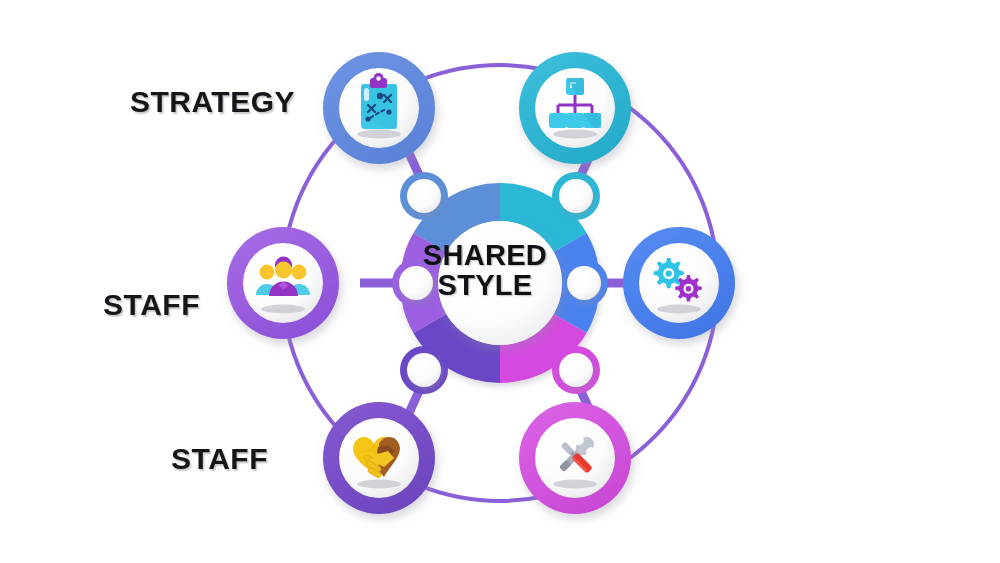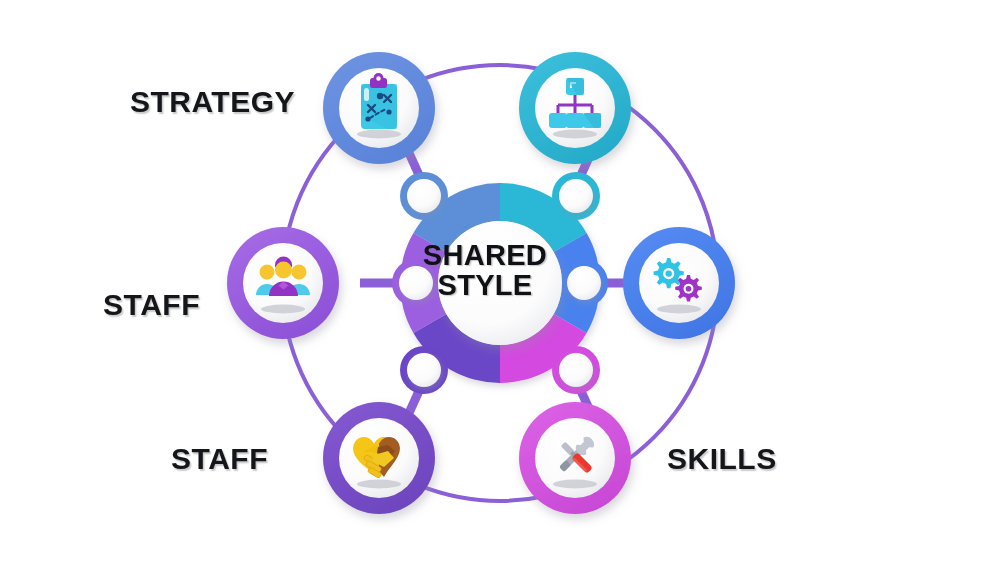--- a/index.html
+++ b/index.html
@@ -275,17 +275,16 @@
     </g>
 
   </svg>
 
   <div class="center-text">
     <span>SHARED</span>
     <span>STYLE</span>
   </div>
 
   <div class="lbl lbl-left" style="left:0px;   top:85px;  width:295px;">STRATEGY</div>
-  <div class="lbl lbl-right" style="left:667px; top:442px; width:260px;">SKILLS</div>
   <div class="lbl lbl-left" style="left:0px;   top:442px; width:268px;">STAFF</div>
   <div class="lbl lbl-left" style="left:0px;   top:267px; width:200px;margin-top:21px;">STAFF</div>
 
 </div>
 
 </body></html>

